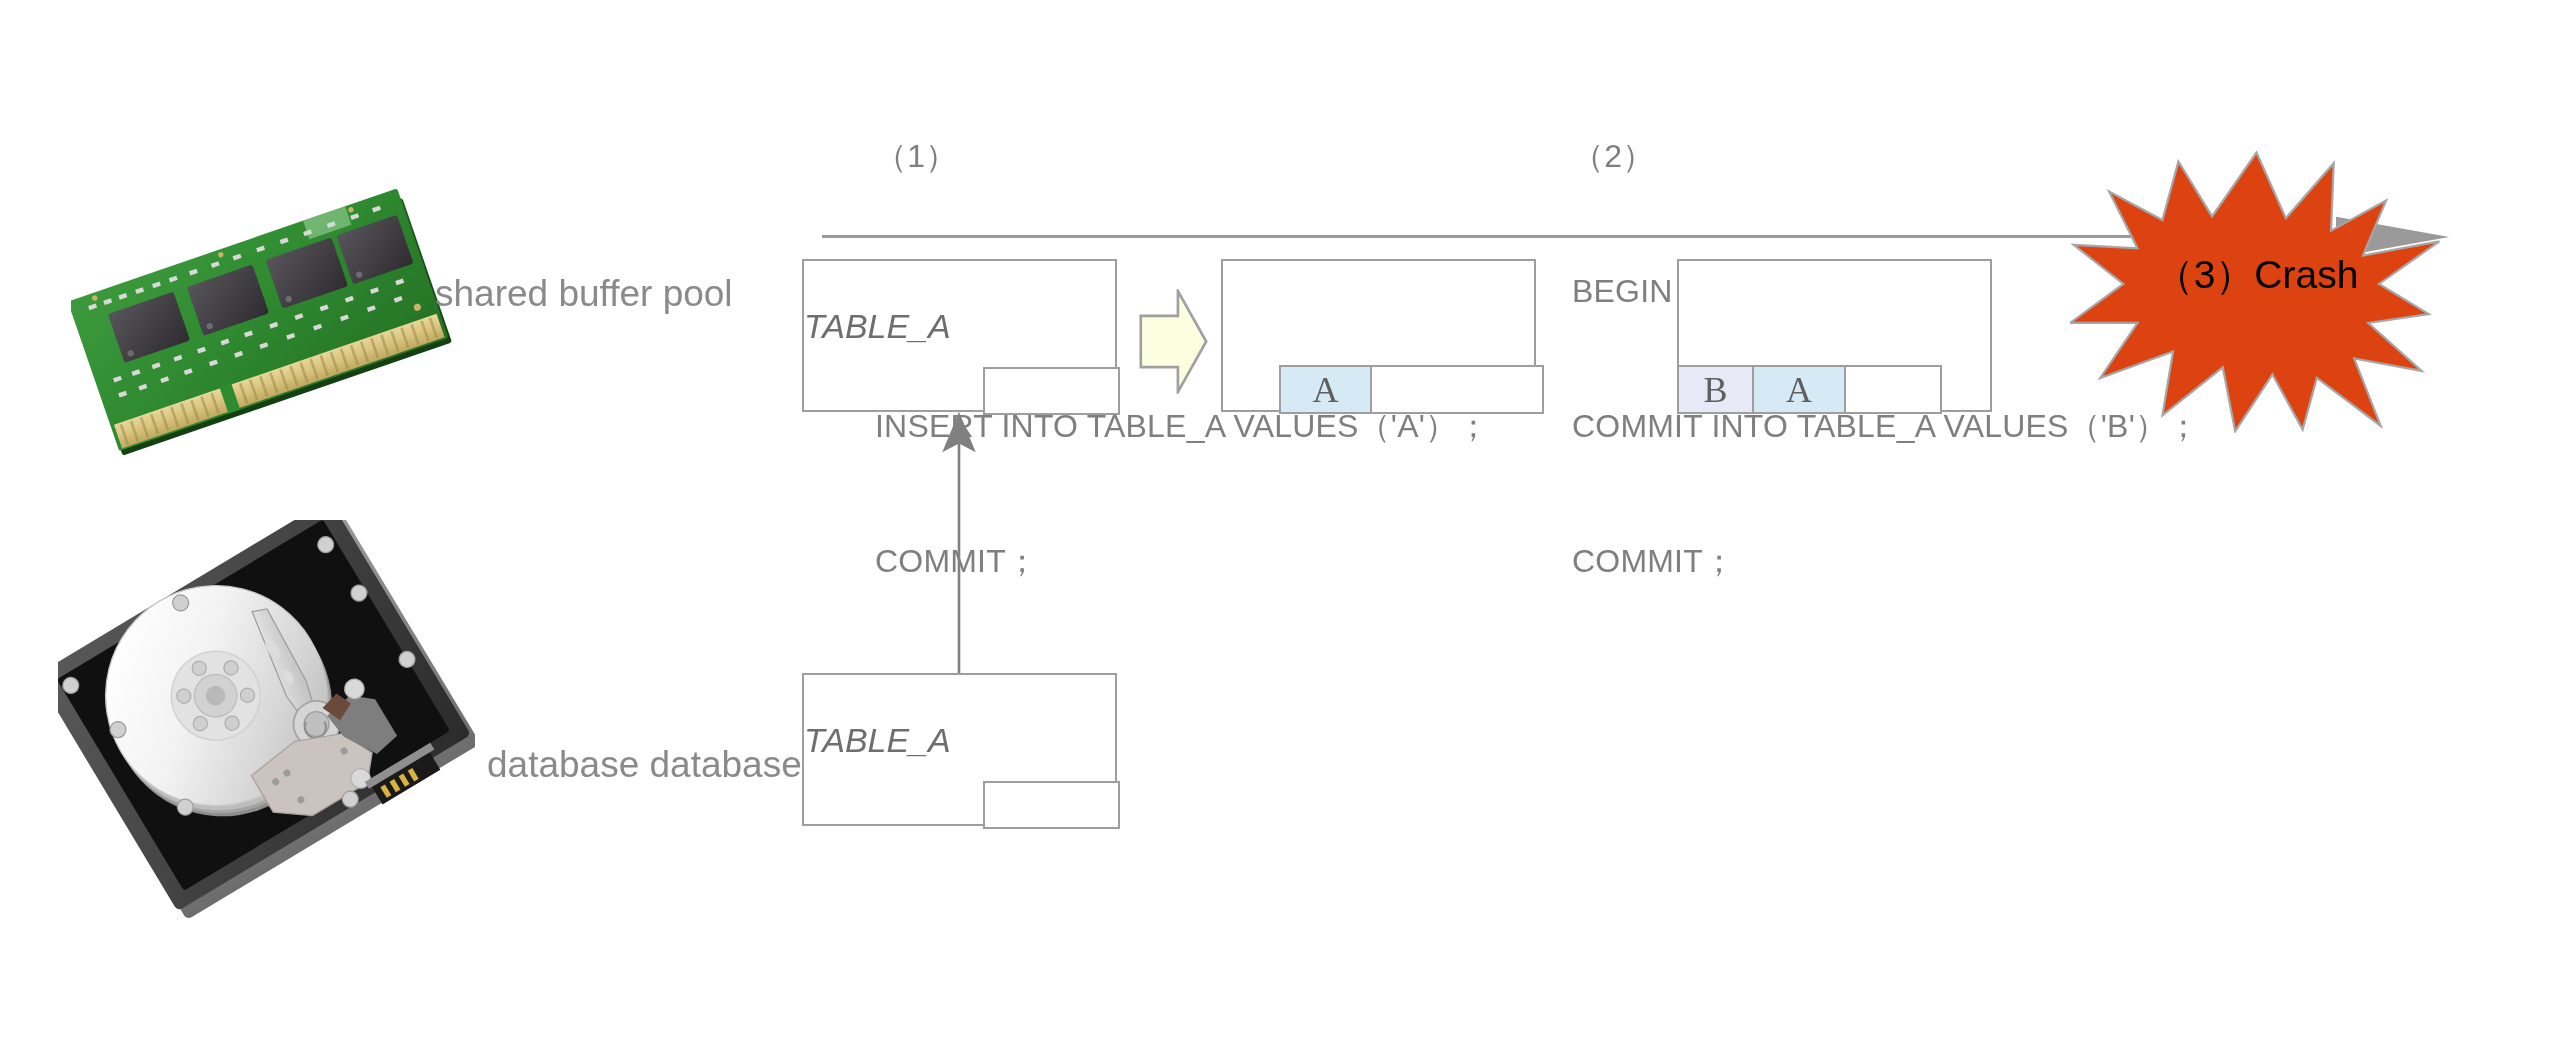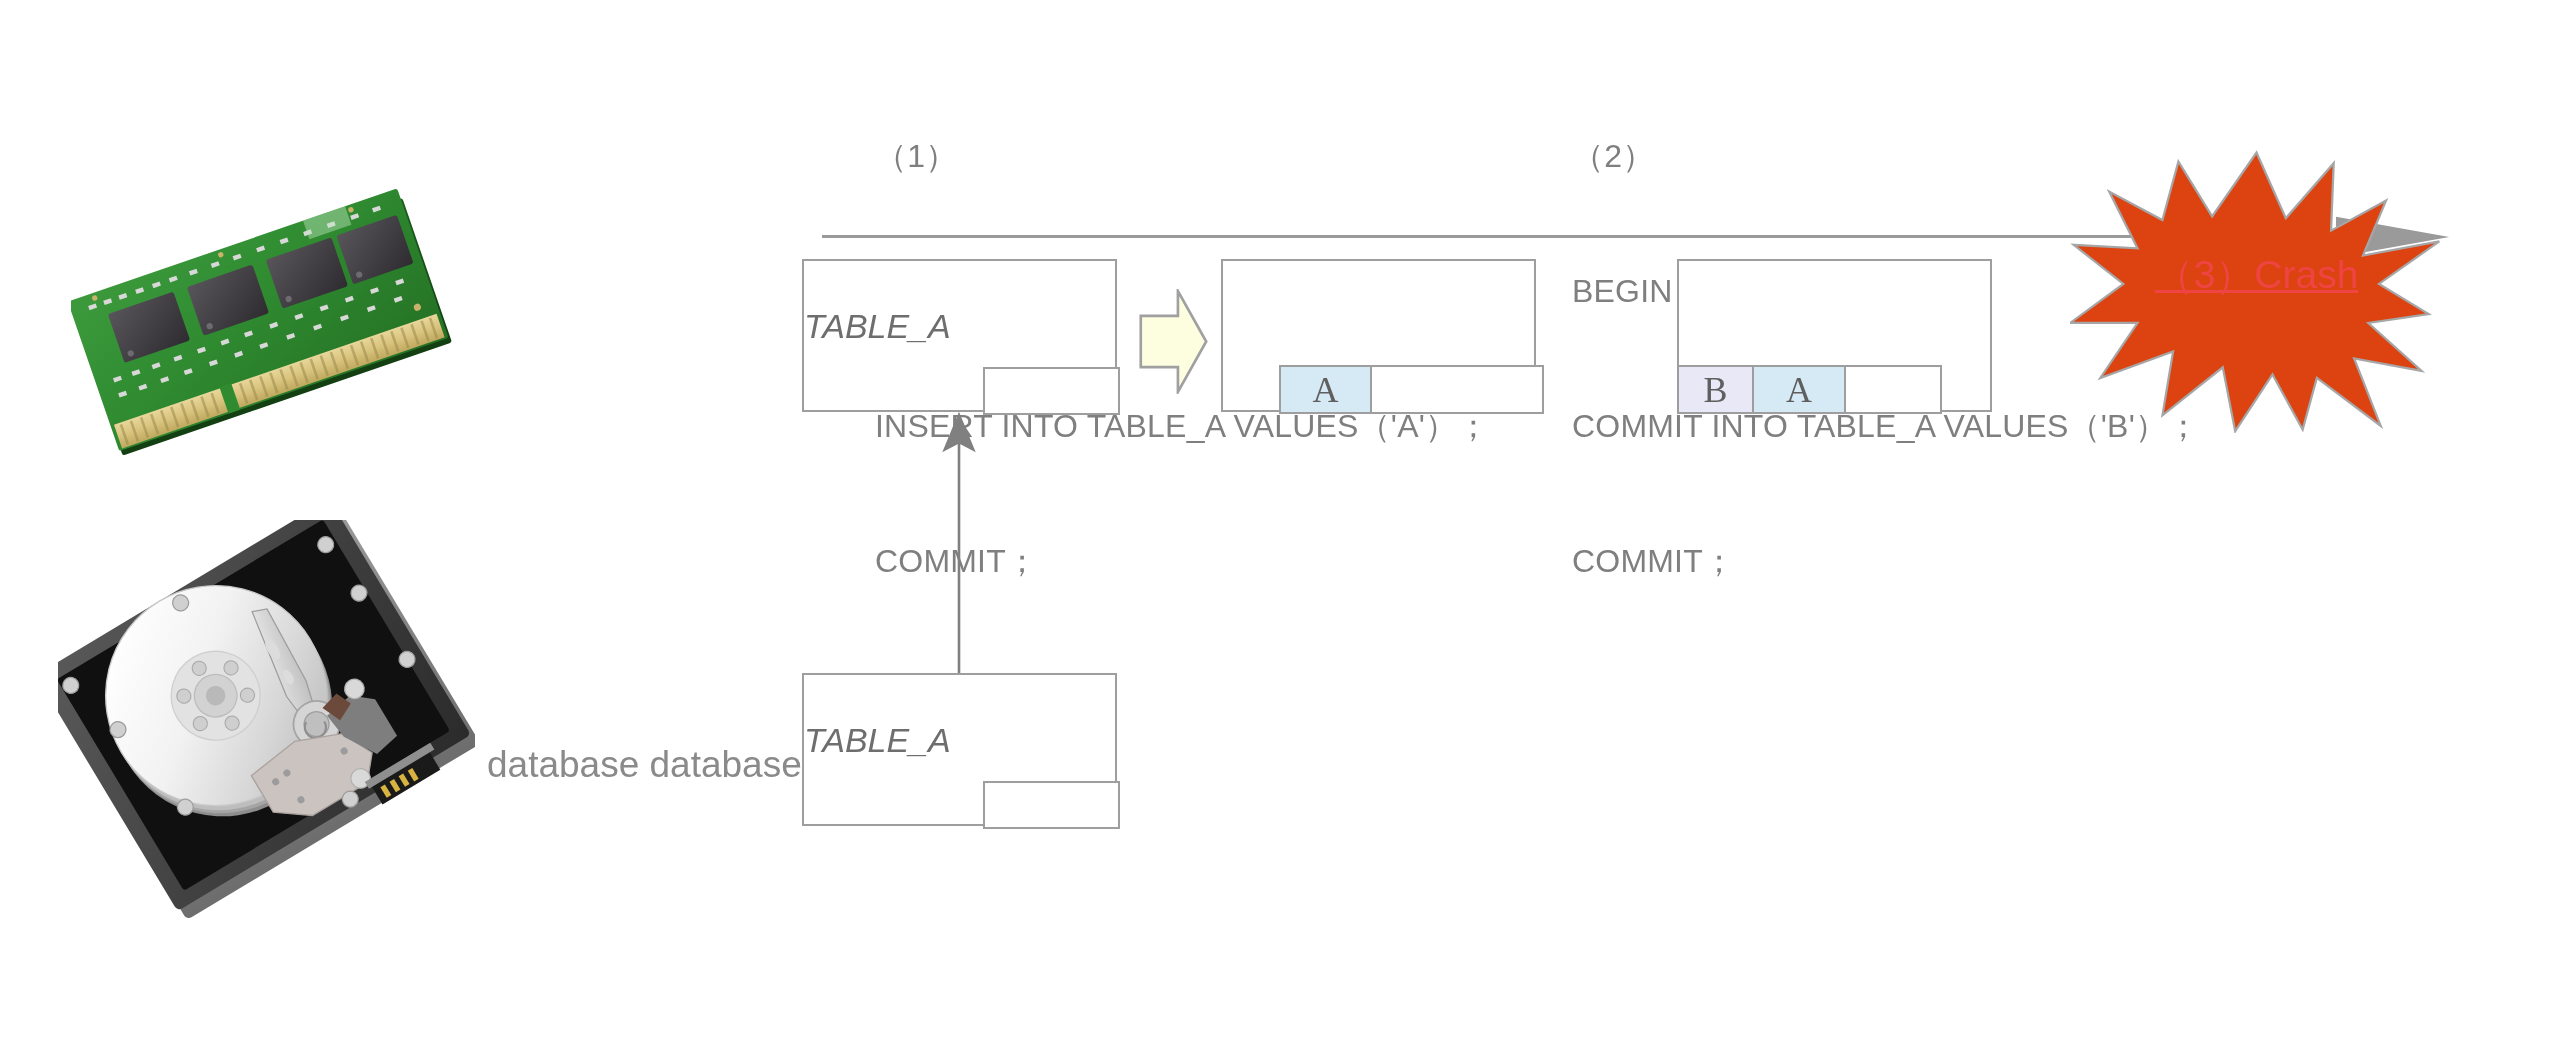--- a/index.html
+++ b/index.html
@@ -92,26 +92,25 @@
   .crash {
     position: absolute;
     width: 373px;
     height: 284px;
   }
   .crash-label {
     position: absolute;
     left: 0; right: 0;
     top: 99px;
     text-align: center;
-    color: #ef4444;
+    color: #000000;
     font-family: "Liberation Sans", sans-serif;
     font-size: 39px;
     white-space: nowrap;
     pointer-events: none;
-    text-decoration: underline;
   }
 
   
   .hw { position: absolute; }
 </style>
 </head>
 <body>
 
 <div id="canvas">
 
@@ -338,20 +337,21 @@
           <rect x="306" y="356" width="6" height="14" fill="#d8b341"></rect>
           <rect x="318" y="356" width="6" height="14" fill="#d8b341"></rect>
           <rect x="330" y="356" width="6" height="14" fill="#d8b341"></rect>
           <rect x="342" y="356" width="6" height="14" fill="#d8b341"></rect>
           <rect x="294" y="342" width="86" height="9" fill="#8f8f8f"></rect>
         </g>
       </g>
     </svg>
   </div>
 
+  <div class="side-label" style="left:435px; top:273px;">shared buffer pool</div>
 
   <div class="side-label" style="left:487px; top:744px;">database database</div>
 
   <div class="sql-block" style="left:875px; top:44px;">
     <span class="sql-line">（1）</span>
     <span class="sql-line">BEGIN；</span>
     <span class="sql-line">INSERT INTO TABLE_A VALUES（'A'）；</span>
     <span class="sql-line">COMMIT；</span>
   </div>
 

